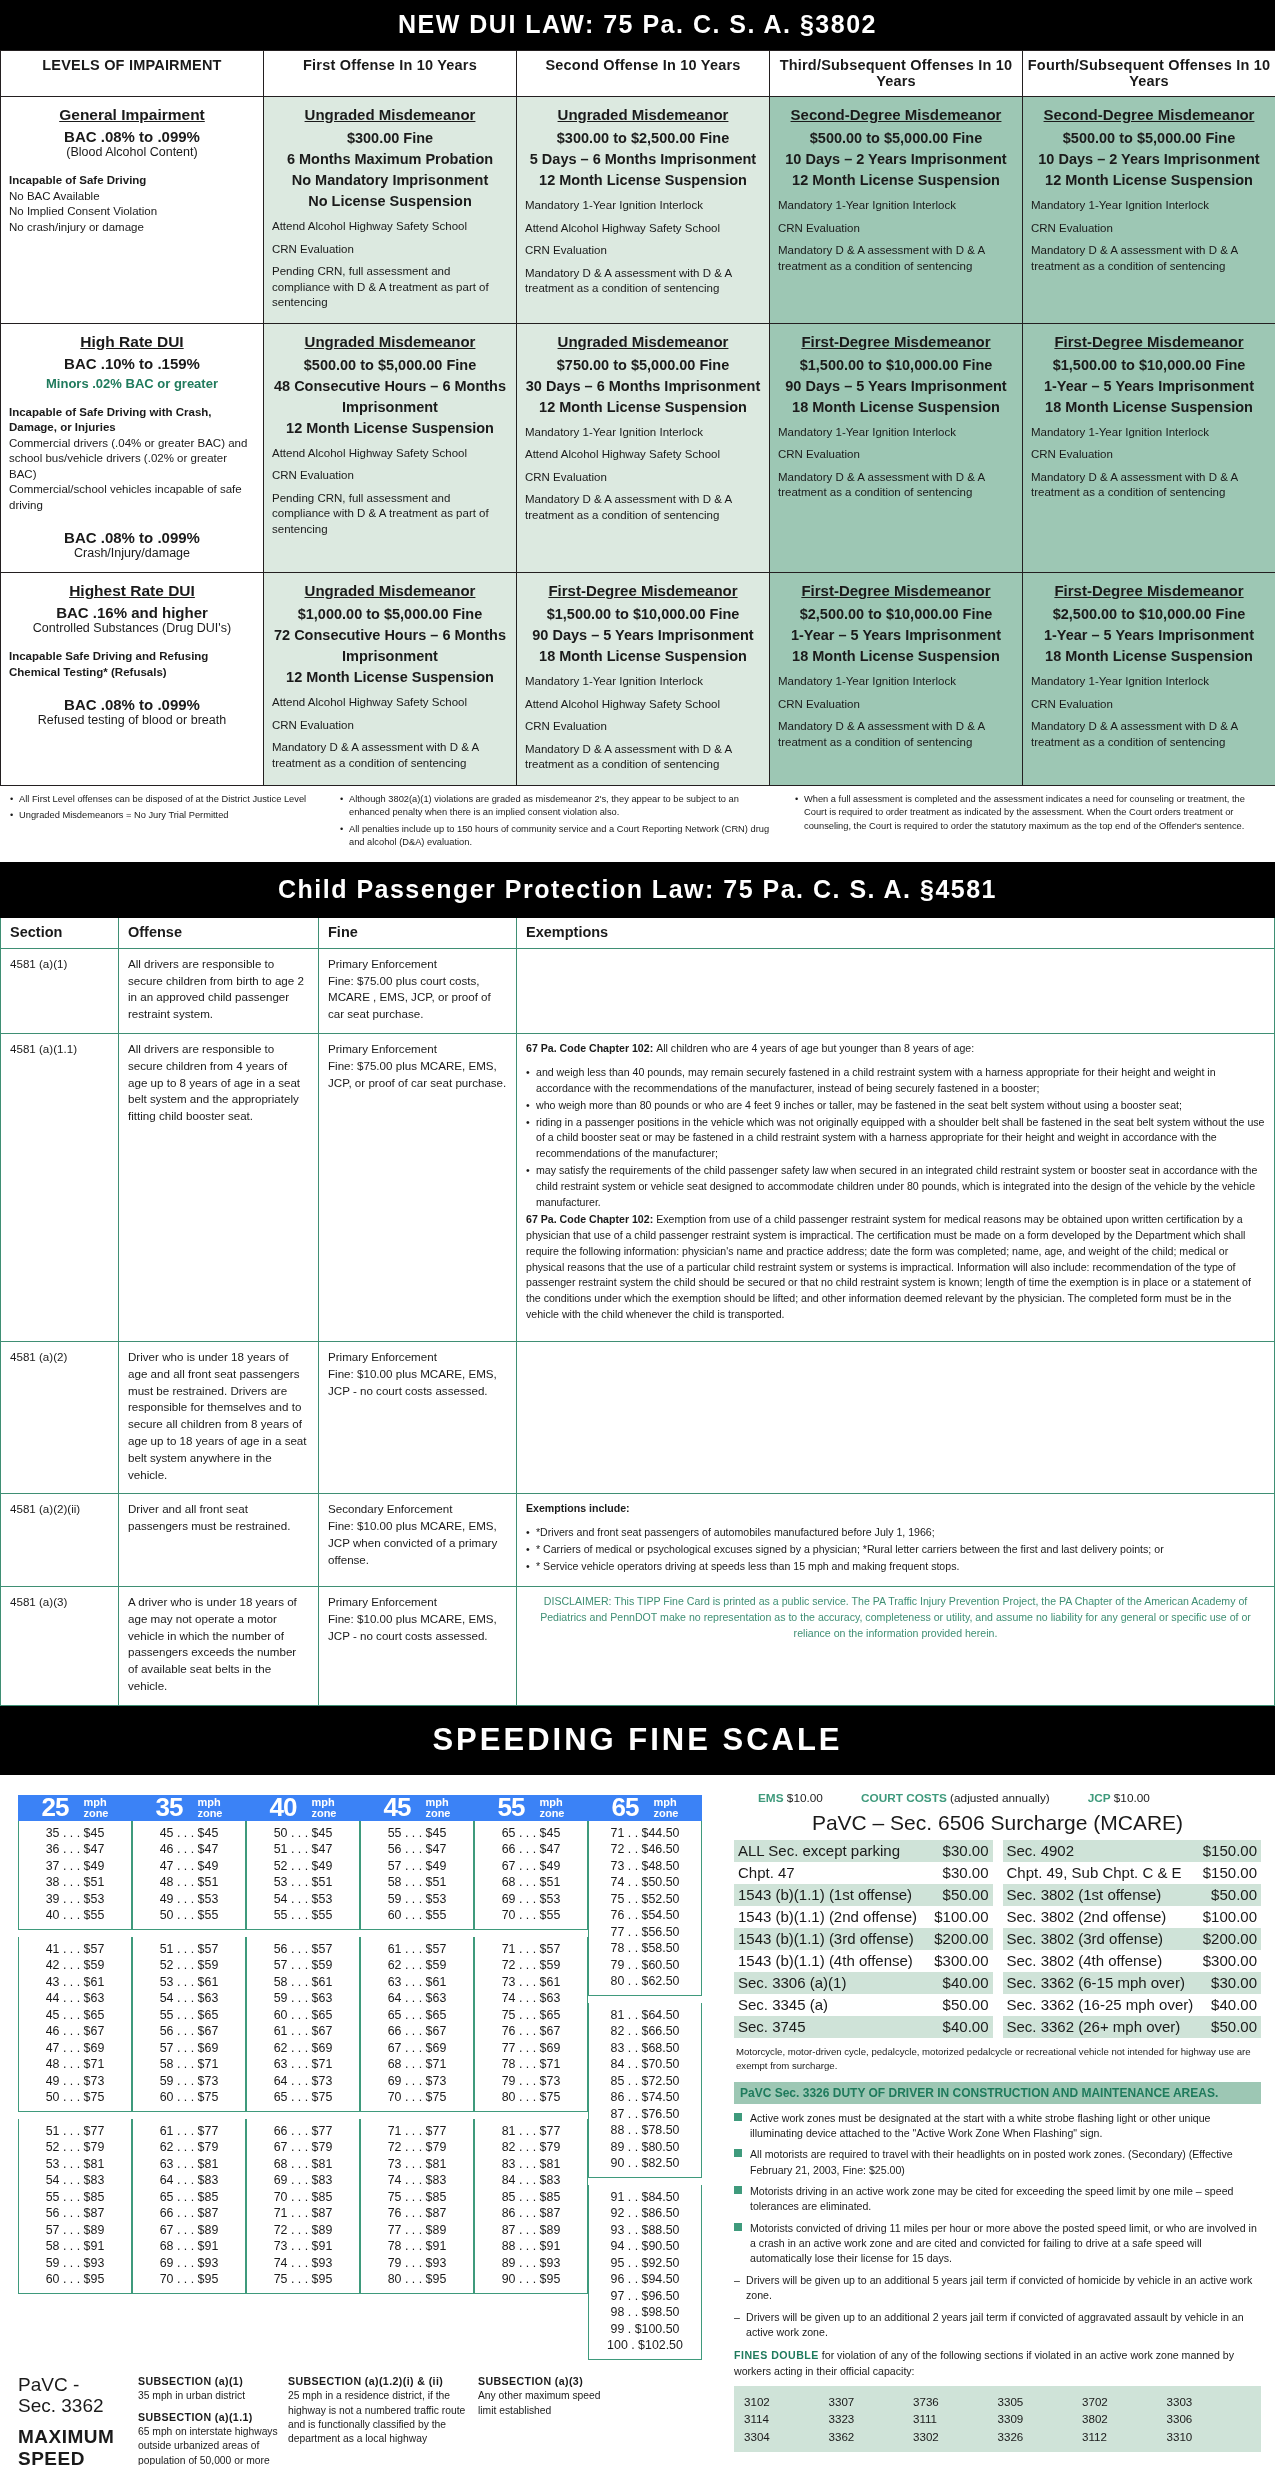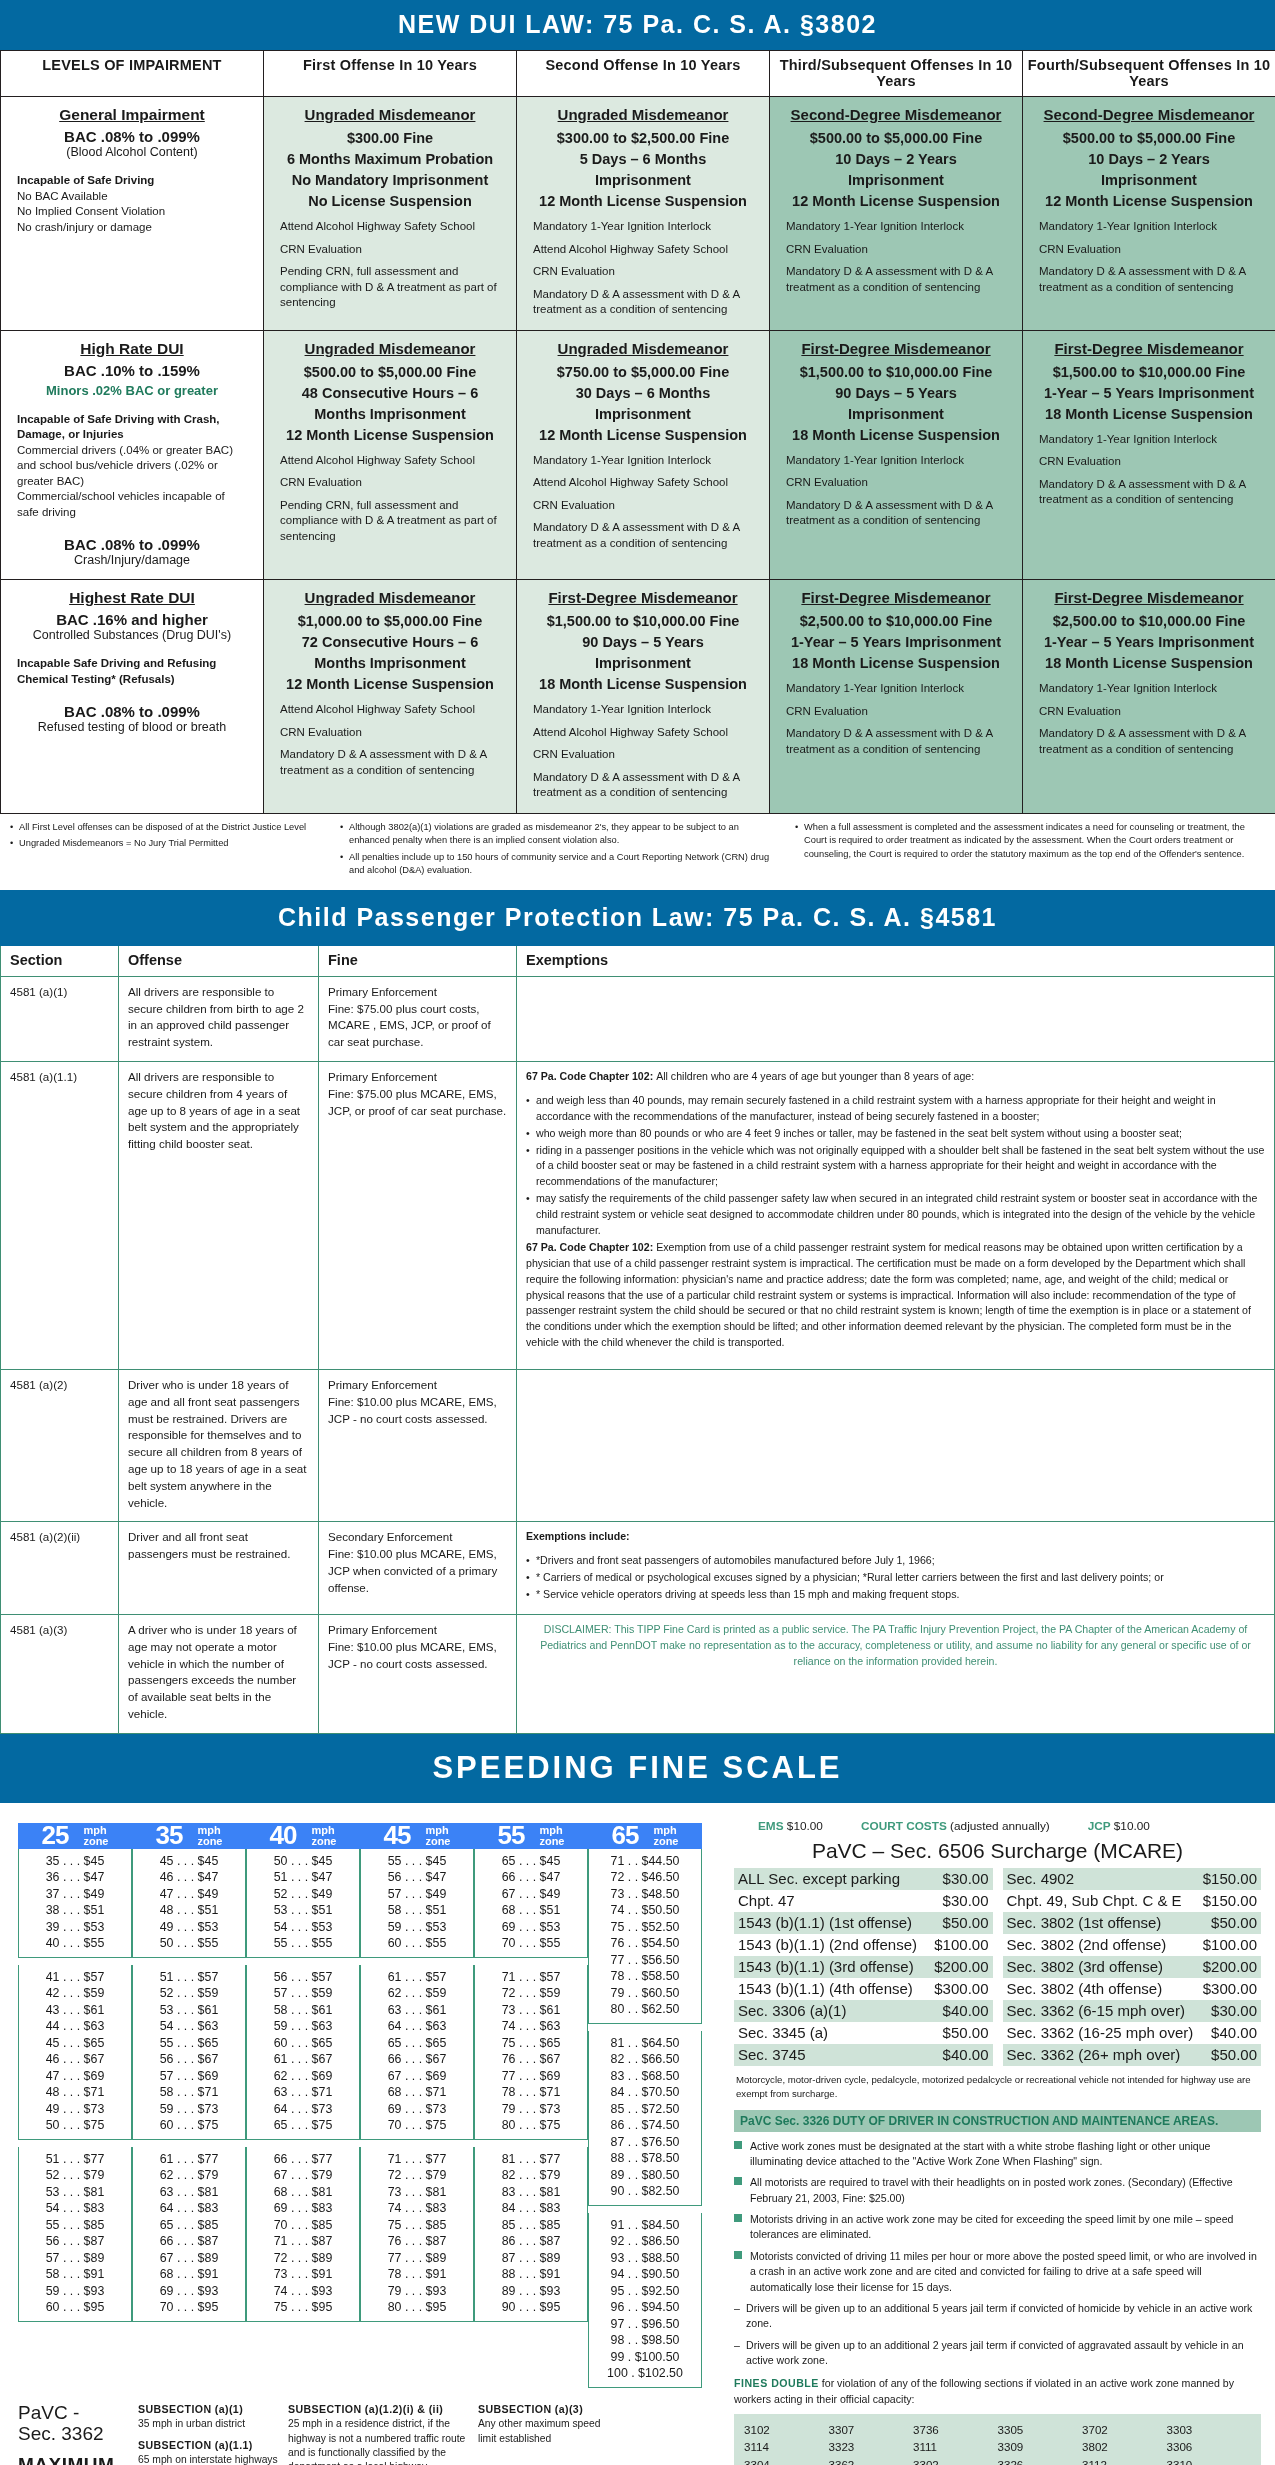--- a/index.html
+++ b/index.html
@@ -7,21 +7,21 @@
     width: 1275px;
     background: #ffffff;
     font-family: "Liberation Sans", sans-serif;
     color: #1a1a1a;
     -webkit-font-smoothing: antialiased;
   }
   .page { width: 1275px; }
 
   
   .banner {
-    background: #0369a1;
+    background: #000000;
     color: #ffffff;
     text-align: center;
     font-weight: bold;
     letter-spacing: 1px;
   }
   .banner-dui { font-size: 25px; padding: 10px 0 11px; letter-spacing: 1.5px; }
   .banner-child { font-size: 25px; padding: 13px 0 14px; letter-spacing: 1.5px; }
   .banner-speed { font-size: 31px; padding: 16px 0 17px; letter-spacing: 3px; }
 
   
@@ -33,21 +33,21 @@
   table.dui thead th {
     background: #ffffff;
     font-size: 14.5px;
     font-weight: bold;
     text-align: center;
     padding: 6px 2px 7px;
     letter-spacing: .2px;
   }
   .col-lvl { width: 263px; }
   .col-off { width: 253px; }
-  td.cell { padding: 9px 16px 12px; }
+  td.cell { padding: 9px 8px 12px; }
   td.white { background: #ffffff; }
   td.mint  { background: #dce9e0; }
   td.mint2 { background: #9dc7b4; }
   .ctr { text-align: center; }
   .hd  { font-weight: bold; font-size: 15px; text-decoration: underline; margin-bottom: 5px; }
   .bigline { font-weight: bold; font-size: 14.5px; line-height: 1.45; }
   .smline2 { font-size: 11.5px; line-height: 1.35; margin-top: 7px; }
   .lvl-title { font-weight: bold; font-size: 15.5px; text-decoration: underline; text-align:center; }
   .lvl-bac { font-weight: bold; font-size: 15px; text-align:center; margin-top: 4px; }
   .lvl-sub { font-size: 12.5px; text-align:center; }

